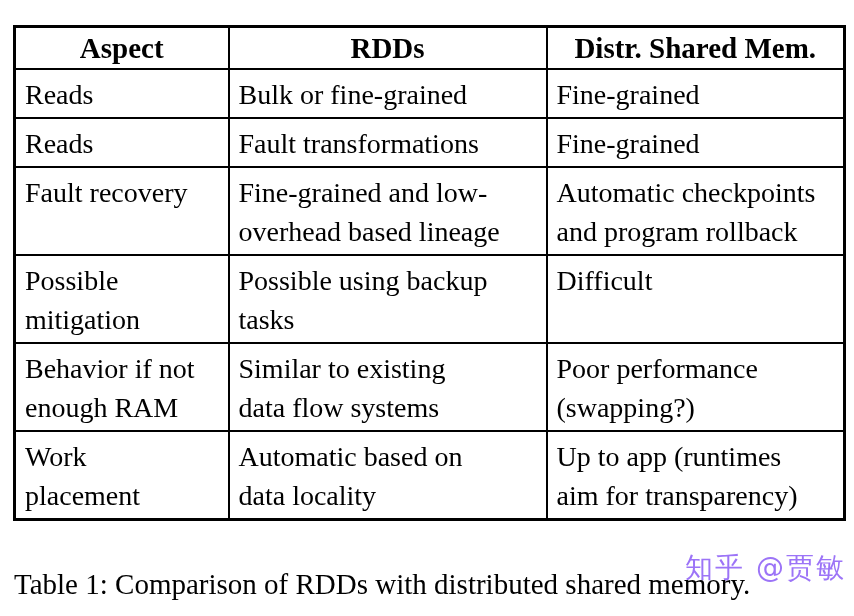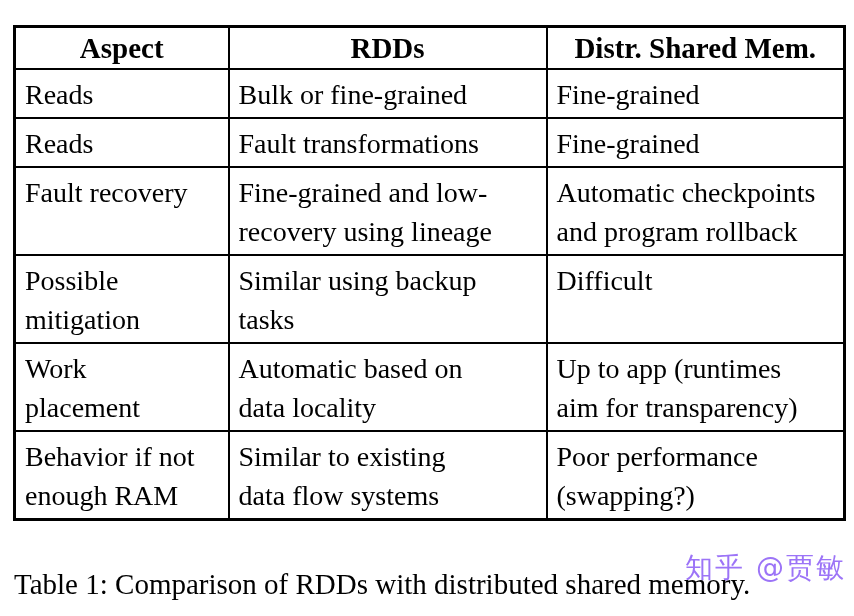--- a/index.html
+++ b/index.html
@@ -93,44 +93,44 @@
         <td>Fine-grained</td>
       </tr>
       <tr>
         <td>Reads</td>
         <td>Fault transformations</td>
         <td>Fine-grained</td>
       </tr>
       <tr>
         <td>Fault recovery</td>
         <td>Fine-grained and low-
-recovery using lineage</td>
+overhead based lineage</td>
         <td>Automatic checkpoints
 and program rollback</td>
       </tr>
       <tr>
         <td>Possible
 mitigation</td>
-        <td>Similar using backup
+        <td>Possible using backup
 tasks</td>
         <td>Difficult</td>
+      </tr>
+      <tr>
+        <td>Behavior if not
+enough RAM</td>
+        <td>Similar to existing
+data flow systems</td>
+        <td>Poor performance
+(swapping?)</td>
       </tr>
       <tr>
         <td>Work
 placement</td>
         <td>Automatic based on
 data locality</td>
         <td>Up to app (runtimes
 aim for transparency)</td>
       </tr>
-      <tr>
-        <td>Behavior if not
-enough RAM</td>
-        <td>Similar to existing
-data flow systems</td>
-        <td>Poor performance
-(swapping?)</td>
-      </tr>
     </tbody>
 </table>
 
 <div class="watermark">知乎 @贾敏</div>
 <div class="caption">Table 1: Comparison of RDDs with distributed shared memory.</div>
 
 </body></html>

